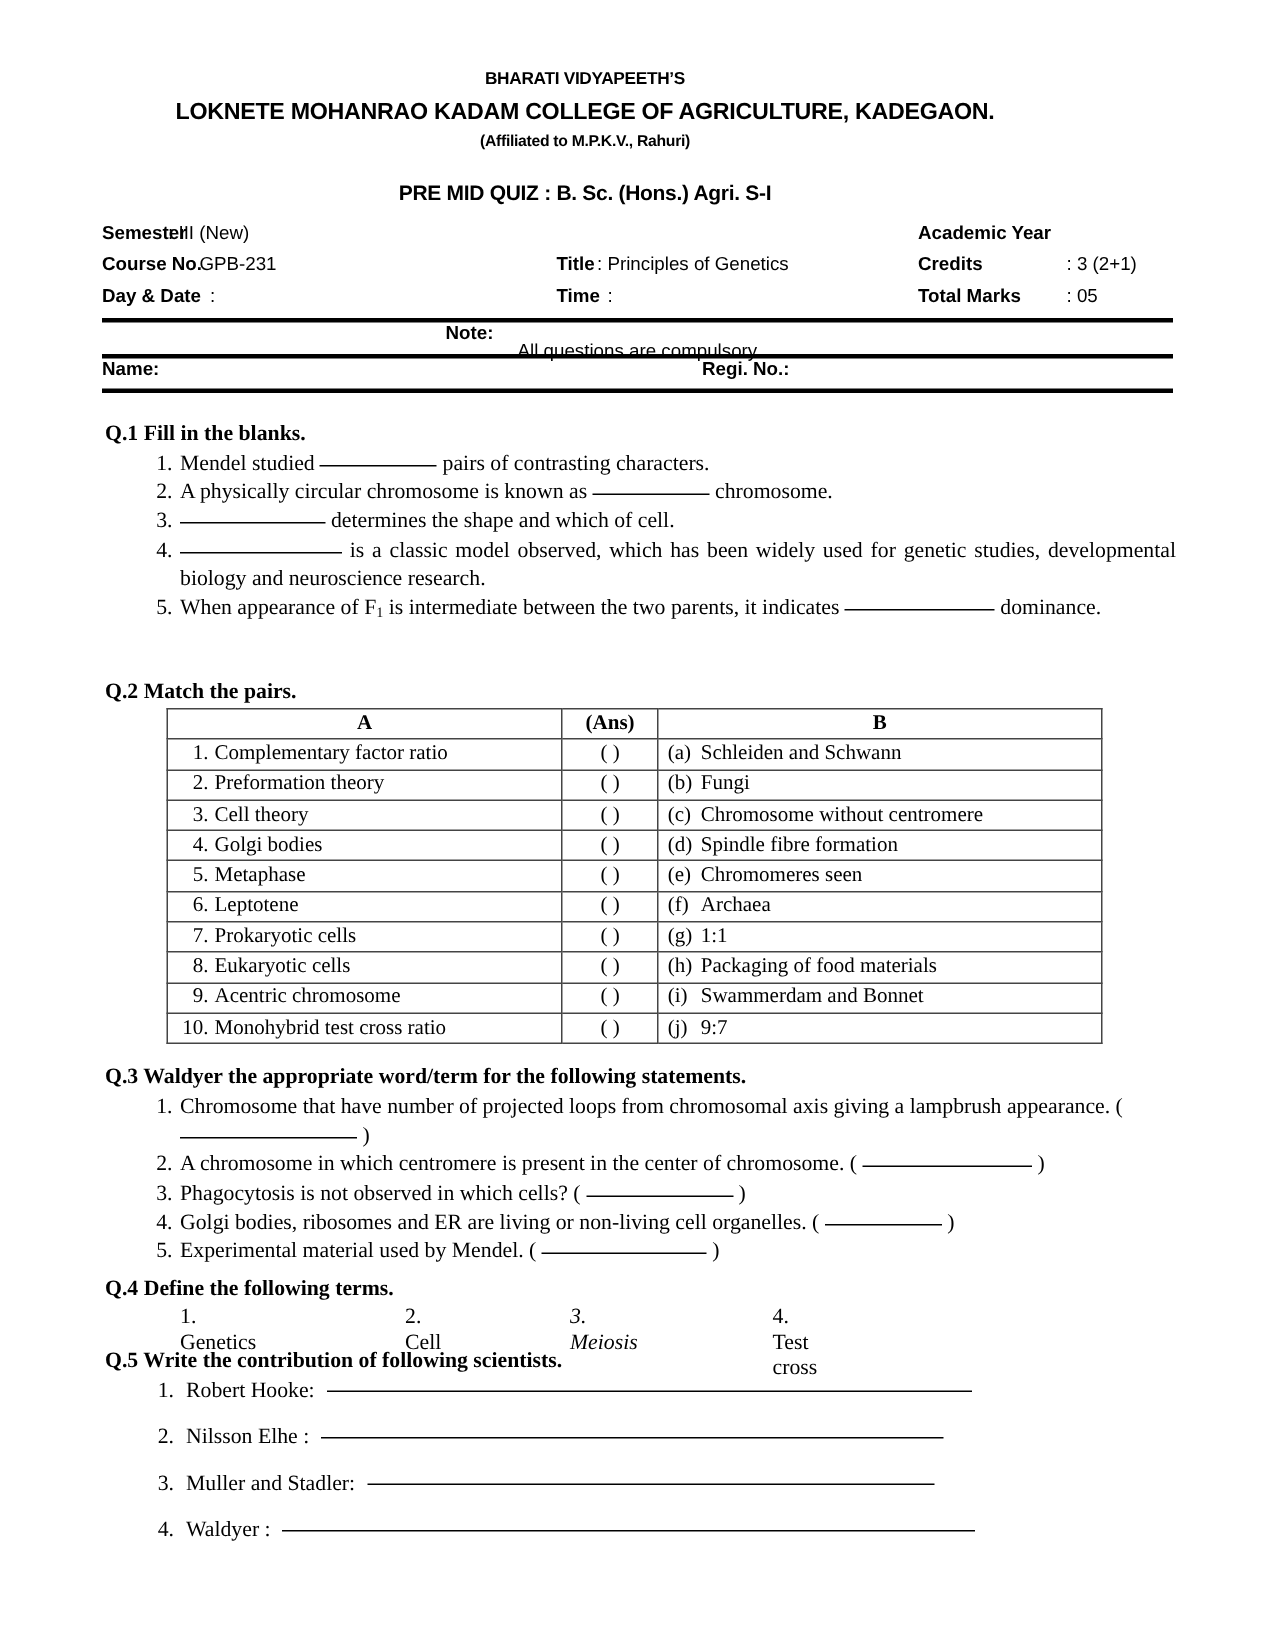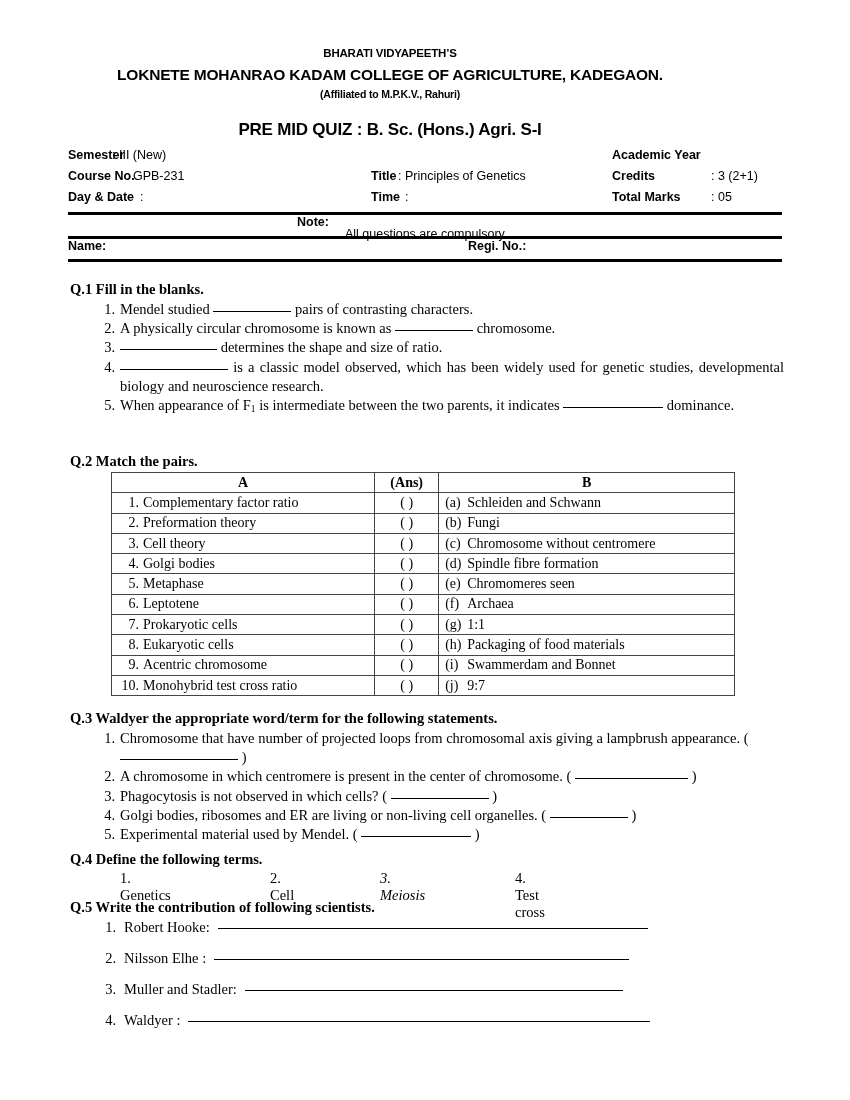--- a/index.html
+++ b/index.html
@@ -13,21 +13,21 @@
   }
   .page{position:absolute;left:0;top:0;width:780px;height:1100px;}
 
   
   .hdr{position:absolute;left:0;right:0;text-align:center;
        font-family:"Liberation Sans","DejaVu Sans",sans-serif;
        font-weight:bold;letter-spacing:-0.2px;}
   .hdr-org   {top:47px;font-size:11.5px;}
   .hdr-college{top:66px;font-size:15.5px;}
   .hdr-affil {top:88px;font-size:10.5px;}
-  .hdr-exam  {top:120px;font-size:17px;}
+  .hdr-exam  {top:120px;font-size:14px;}
 
   
   .info{position:absolute;left:68px;top:148px;width:714px;
         font-family:"Liberation Sans","DejaVu Sans",sans-serif;
         font-size:12.5px;}
   .info-row{position:relative;height:21px;}
   .c1{position:absolute;left:0px;top:0;white-space:pre;}
   .c2{position:absolute;left:303px;top:0;white-space:pre;}
   .c3{position:absolute;left:544px;top:0;white-space:pre;}
   .c4{position:absolute;left:643px;top:0;white-space:pre;}
@@ -130,21 +130,21 @@
     <span class="name-lbl">Name:</span>
     <span class="regi-lbl">Regi. No.:</span>
   </div>
 
   <div class="rule rule-thick" style="top:259px"></div>
 
   <div class="qh" style="top:281px">Q.1 Fill in the blanks.</div>
   <div class="olist" id="q1-list" style="left:96px;top:300px;width:688px">
       <div class="li"><span class="num">1.</span><span>Mendel studied </span><span class="blank" style="width: 78px;"></span><span> pairs of contrasting characters.</span></div>
       <div class="li"><span class="num">2.</span><span>A physically circular chromosome is known as </span><span class="blank" style="width: 78px;"></span><span> chromosome.</span></div>
-      <div class="li"><span class="num">3.</span><span class="blank" style="width: 97px;"></span><span> determines the shape and size of ratio.</span></div>
+      <div class="li"><span class="num">3.</span><span class="blank" style="width: 97px;"></span><span> determines the shape and which of cell.</span></div>
       <div class="li just"><span class="num">4.</span><span class="blank" style="width: 108px;"></span><span> is a classic model observed, which has been widely used for genetic studies, developmental biology and neuroscience research.</span></div>
       <div class="li"><span class="num">5.</span><span>When appearance of F<sub>1</sub> is intermediate between the two parents, it indicates </span><span class="blank" style="width: 100px;"></span><span> dominance.</span></div>
     </div>
 
   <div class="qh" style="top:453px">Q.2 Match the pairs.</div>
   <table class="mtable">
     <thead>
       <tr>
         <th class="colA hd">A</th>
         <th class="colAns hd">(Ans)</th>

